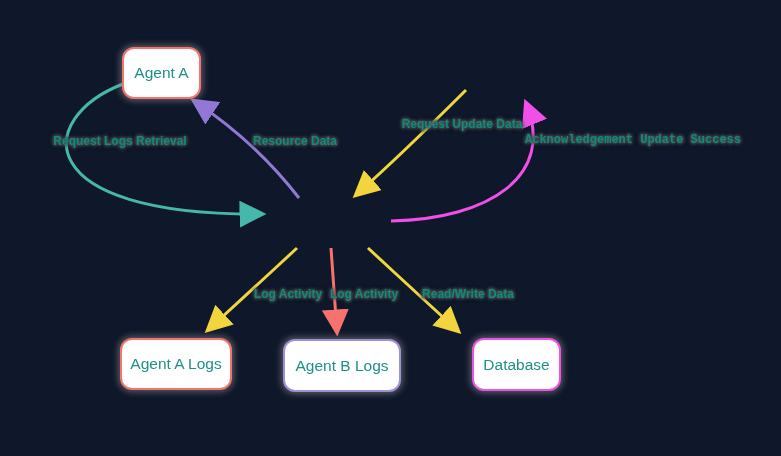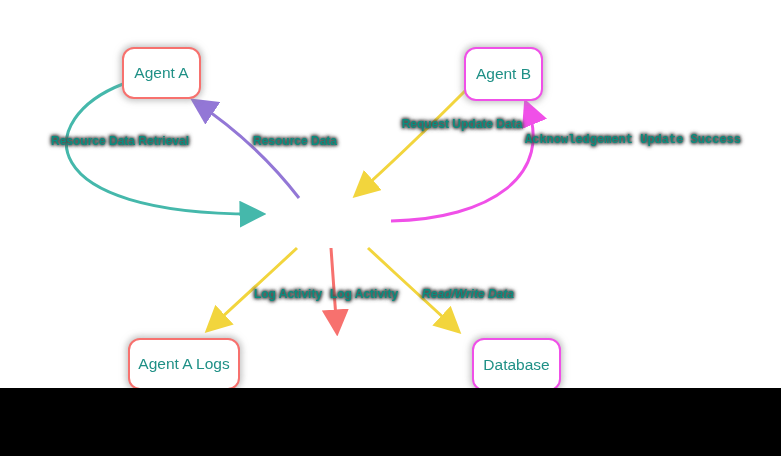--- a/index.html
+++ b/index.html
@@ -1,40 +1,40 @@
 <!DOCTYPE html>
 <html><head>
 <meta charset="utf-8">
 <style>
   html,body{margin:0;padding:0;background:#000;}
-  .canvas{position:relative;width:781px;height:388px;background:#ffffff;overflow:hidden;
+  .canvas{position:relative;width:781px;height:456px;background:#0f172a;overflow:hidden;
           font-family:"Liberation Sans",sans-serif;}
   svg.edges{position:absolute;left:0;top:0;width:781px;height:456px;}
   .node{position:absolute;background:#ffffff;border:2.5px solid #999;border-radius:12px;
         display:flex;align-items:center;justify-content:center;
         font-size:15.5px;box-shadow:0 0 6px 2px rgba(145,145,145,0.55);}
   .node span{white-space:nowrap;}
   .elabel{position:absolute;transform:translate(-50%,-50%);font-size:12px;font-weight:bold;
           white-space:nowrap;
           text-shadow:0 0 3px #4c4c4c,0 0 3px #4c4c4c,0 0 4px #4c4c4c,0 0 5px #4c4c4c;}
   
   .n-agent-a      {left:122px;top:47px; width:75px; height:48px;}
   .n-agent-b      {left:464px;top:47px; width:75px; height:50px;}
   .n-central      {left:274px;top:200px;width:116px;height:46px;}
-  .n-a-logs       {left:120px;top:338px;width:108px;height:48px;margin-left:8px;}
+  .n-a-logs       {left:120px;top:338px;width:108px;height:48px;}
   .n-b-logs       {left:283px;top:339px;width:114px;height:49px;}
   .n-database     {left:472px;top:338px;width:85px; height:49px;}
   
   .el-0{left:120px;top:141px;}
   .el-1{left:295px;top:141px;}
   .el-2{left:462px;top:124px;}
   .el-3{left:633px;top:140px;font-family:Liberation Mono, monospace;}
   .el-4{left:288px;top:294px;}
   .el-5{left:364px;top:294px;}
-  .el-6{left:468px;top:294px;font-style:italic;}
+  .el-6{left:468px;top:294px;}
 </style>
 </head>
 <body>
 
 <div class="canvas">
 
   <svg class="edges" viewBox="0 0 781 456" fill="none">
     <defs>
       <marker id="arrow-teal" markerWidth="9" markerHeight="9" refX="7.5" refY="4.5" orient="auto" markerUnits="userSpaceOnUse_x3_scaled" viewBox="0 0 9 9">
           <path d="M0,0 L9,4.5 L0,9 z" fill="#45b8ab"></path>
@@ -57,31 +57,31 @@
     <path d="M 466 90 C 430 126, 392 163, 356 195" stroke-width="3" stroke="#f2d53d" marker-end="url(#arrow-yellow)"></path>
     <path d="M 391 221 C 489 219, 556 176, 526 103" stroke-width="3" stroke="#f050e8" marker-end="url(#arrow-magenta)"></path>
     <path d="M 297 248 C 267 276, 235 305, 208 330" stroke-width="3" stroke="#f2d53d" marker-end="url(#arrow-yellow)"></path>
     <path d="M 331 248 C 333 278, 335 304, 337 332" stroke-width="3" stroke="#f7716e" marker-end="url(#arrow-salmon)"></path>
     <path d="M 368 248 C 398 276, 430 305, 458 331" stroke-width="3" stroke="#f2d53d" marker-end="url(#arrow-yellow)"></path>
   </svg>
 
   <div class="node n-agent-a" style="border-color: rgb(247, 113, 110); background: rgb(255, 255, 255); color: rgb(31, 144, 134);">
     <span>Agent A</span>
   </div>
-  <div class="node n-agent-b" style="border-color: rgb(240, 80, 232); background: rgb(255, 255, 255); color: rgb(31, 144, 134);">
-    <span>Agent B</span>
-  </div>
   <div class="node n-a-logs" style="border-color: rgb(247, 113, 110); background: rgb(255, 255, 255); color: rgb(31, 144, 134);">
     <span>Agent A Logs</span>
+  </div>
+  <div class="node n-b-logs" style="border-color: rgb(158, 143, 216); background: rgb(255, 255, 255); color: rgb(31, 144, 134);">
+    <span>Agent B Logs</span>
   </div>
   <div class="node n-database" style="border-color: rgb(240, 80, 232); background: rgb(255, 255, 255); color: rgb(31, 144, 134);">
     <span>Database</span>
   </div>
 
-  <span class="elabel el-0" style="color: rgb(11, 140, 126);">Resource Data Retrieval</span>
+  <span class="elabel el-0" style="color: rgb(11, 140, 126);">Request Logs Retrieval</span>
   <span class="elabel el-1" style="color: rgb(11, 140, 126);">Resource Data</span>
   <span class="elabel el-2" style="color: rgb(11, 140, 126);">Request Update Data</span>
   <span class="elabel el-3" style="color: rgb(11, 140, 126);">Acknowledgement Update Success</span>
   <span class="elabel el-4" style="color: rgb(11, 140, 126);">Log Activity</span>
   <span class="elabel el-5" style="color: rgb(11, 140, 126);">Log Activity</span>
   <span class="elabel el-6" style="color: rgb(11, 140, 126);">Read/Write Data</span>
 
 </div>
 
 </body></html>

